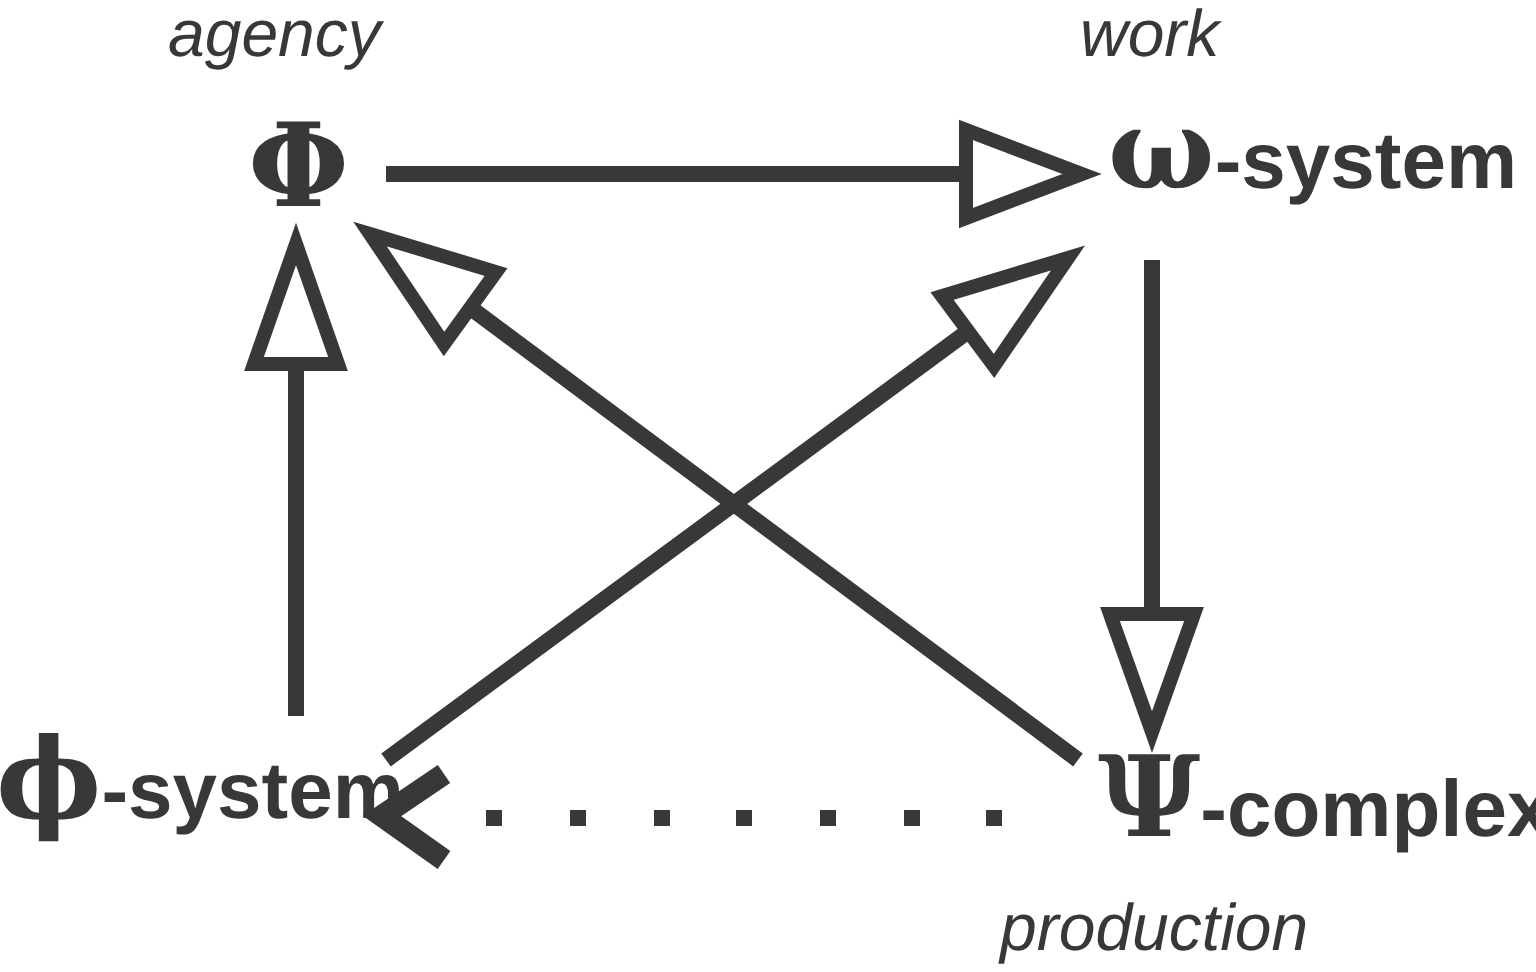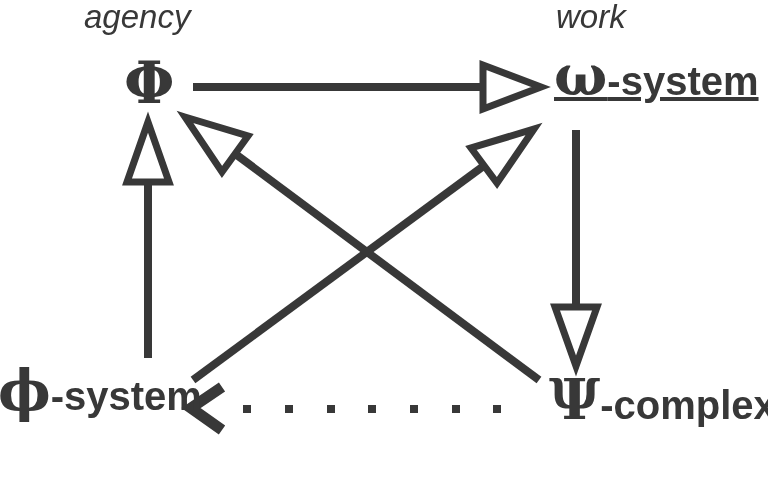--- a/index.html
+++ b/index.html
@@ -79,27 +79,28 @@
       <rect class="dot" x="285" y="405" width="8" height="8"></rect>
       <rect class="dot" x="327" y="405" width="8" height="8"></rect>
       <rect class="dot" x="368" y="405" width="8" height="8"></rect>
       <rect class="dot" x="410" y="405" width="8" height="8"></rect>
       <rect class="dot" x="452" y="405" width="8" height="8"></rect>
       <rect class="dot" x="493" y="405" width="8" height="8"></rect>
     </g>
   </svg>
 
   <div class="annot" style="left:84px; top:0px;">agency</div>
-  <div class="annot" style="left:556px; top:0px;text-align:center;">work</div>
+  <div class="annot" style="left:540px; top:0px;text-align:center;">work</div>
+  <div class="annot" style="left:500px; top:447px;">production</div>
 
   <div class="node node-agent" style="left:124px; top:55px;">
     <span class="greek">Φ</span>
   </div>
 
-  <div class="node" style="left:554px; top:47px;text-decoration:underline;">
+  <div class="node" style="left:554px; top:47px;">
     <span class="greek">ω</span><span>-system</span>
   </div>
 
   <div class="node" style="left:-2px; top:362px;">
     <span class="greek">ϕ</span><span>-system</span>
   </div>
 
   <div class="node" style="left:549px; top:371px;">
     <span class="greek">Ψ</span><span>-complex</span>
   </div>

